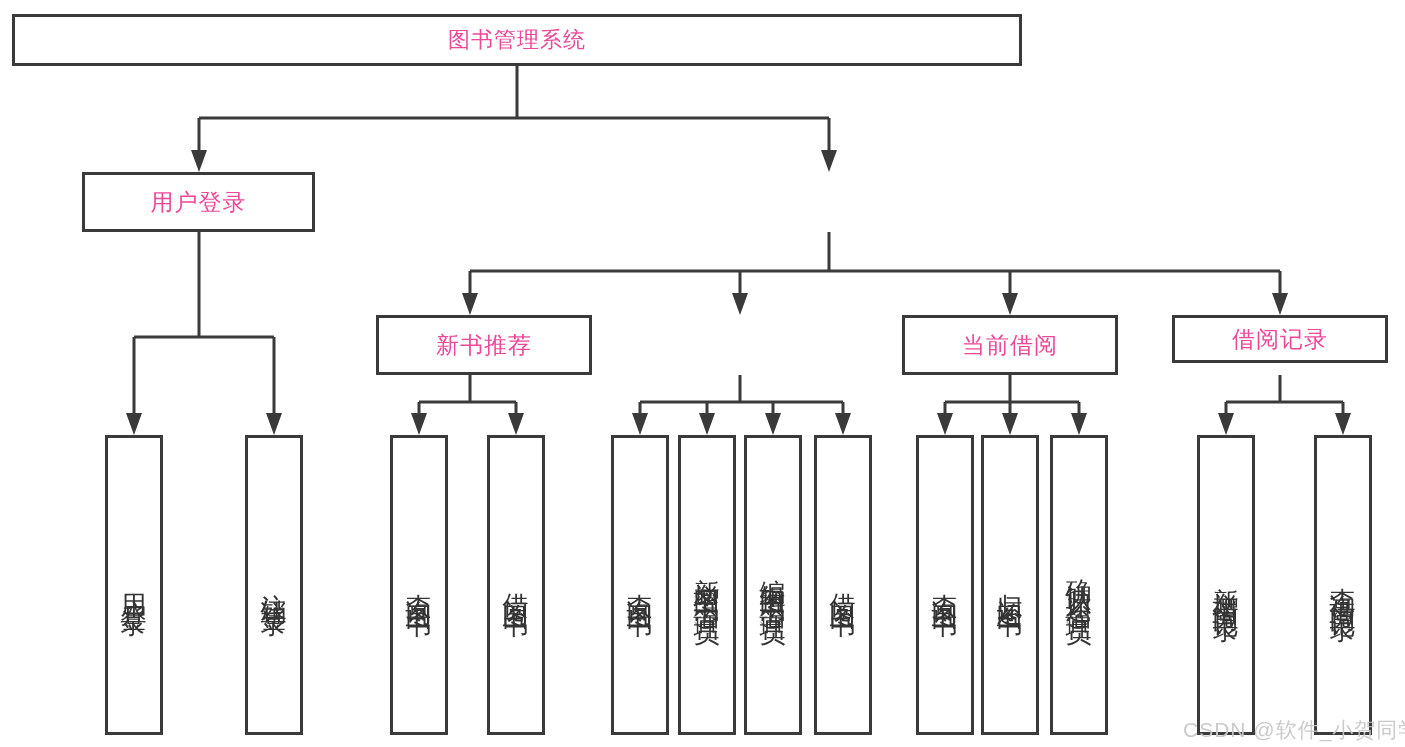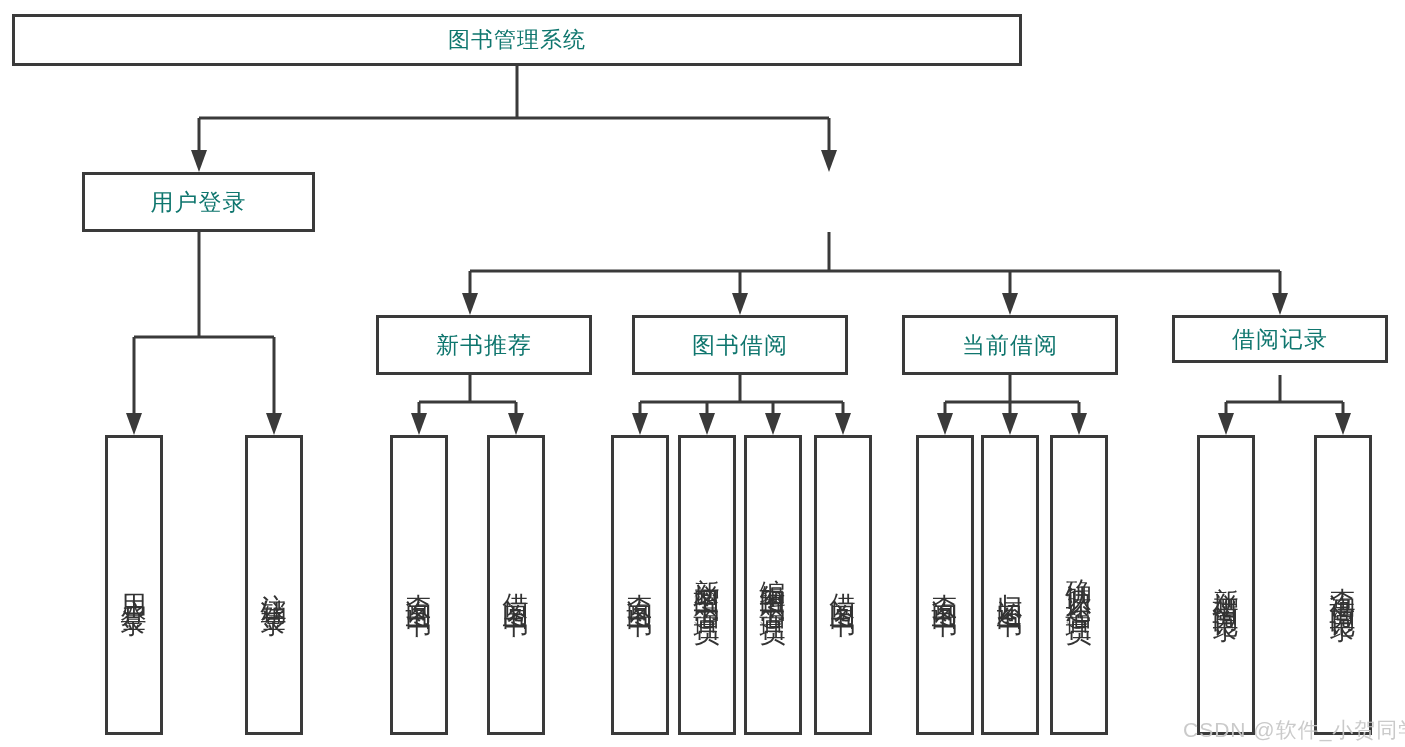--- a/index.html
+++ b/index.html
@@ -6,21 +6,21 @@
   .stage {
     position:relative; width:1405px; height:747px; background:#ffffff;
     font-family:"Liberation Sans", sans-serif; overflow:hidden; color:#333333;
   }
   svg.connectors { position:absolute; left:0; top:0; width:1405px; height:747px; }
   .box {
     position:absolute; box-sizing:border-box;
     border:3px solid #3a3a3a; background:#ffffff;
     display:flex; align-items:center; justify-content:center;
   }
-  .box.h span { font-size:23px; letter-spacing:1px; white-space:nowrap; color:#0f766e;font-family:Liberation Serif, serif; }
+  .box.h span { font-size:23px; letter-spacing:1px; white-space:nowrap; color:#ec4899;font-family:Liberation Serif, serif; }
   .box.root span { font-size:22px; }
   .box.v { width:58px; height:300px; top:435px; }
   .box.v span {
     writing-mode:vertical-rl; text-orientation:mixed;
     font-size:26px; letter-spacing:6px; line-height:1; color:#333333;
   }
   .watermark {
     position:absolute; left:1183px; top:716px;
     font-size:21px; color:#c8c8c8; letter-spacing:1px; white-space:nowrap; opacity:0.95;
   }
@@ -77,23 +77,20 @@
     <span>图书管理系统</span>
   </div>
 
   <div class="box h" style="left:82px;top:172px;width:233px;height:60px">
     <span>用户登录</span>
   </div>
 
   <div class="box h" style="left:376px;top:315px;width:216px;height:60px">
     <span>新书推荐</span>
   </div>
-  <div class="box h" style="left:632px;top:315px;width:216px;height:60px">
-    <span>图书借阅</span>
-  </div>
   <div class="box h" style="left:902px;top:315px;width:216px;height:60px">
     <span>当前借阅</span>
   </div>
   <div class="box h" style="left:1172px;top:315px;width:216px;height:48px">
     <span>借阅记录</span>
   </div>
 
   <div class="box v" style="left:105px">
     <span>用户登录</span>
   </div>

